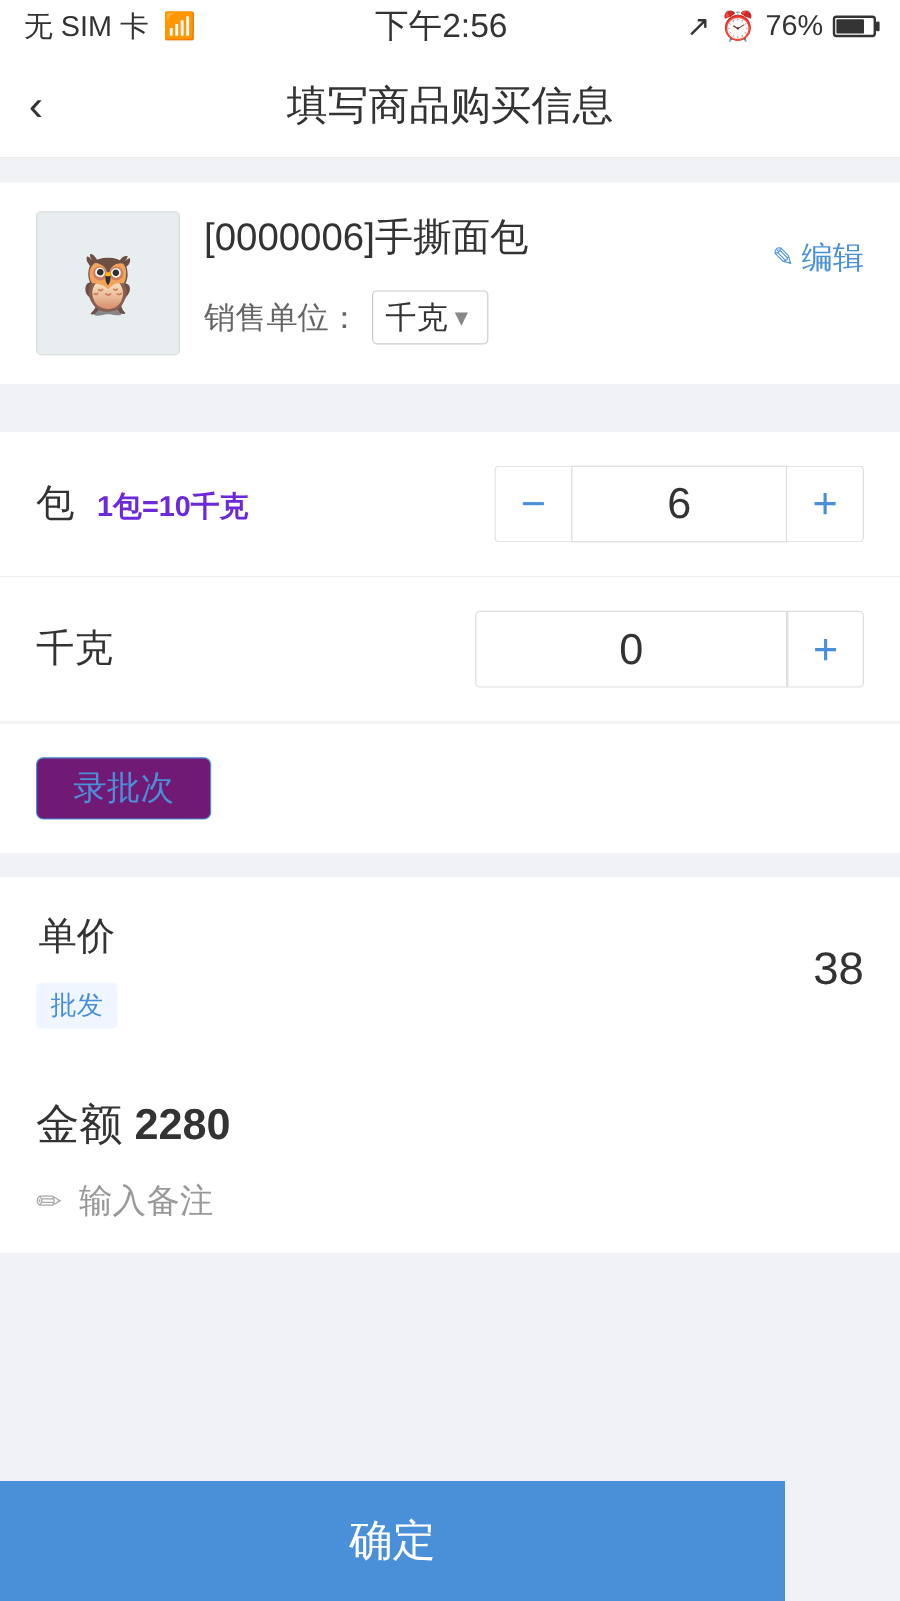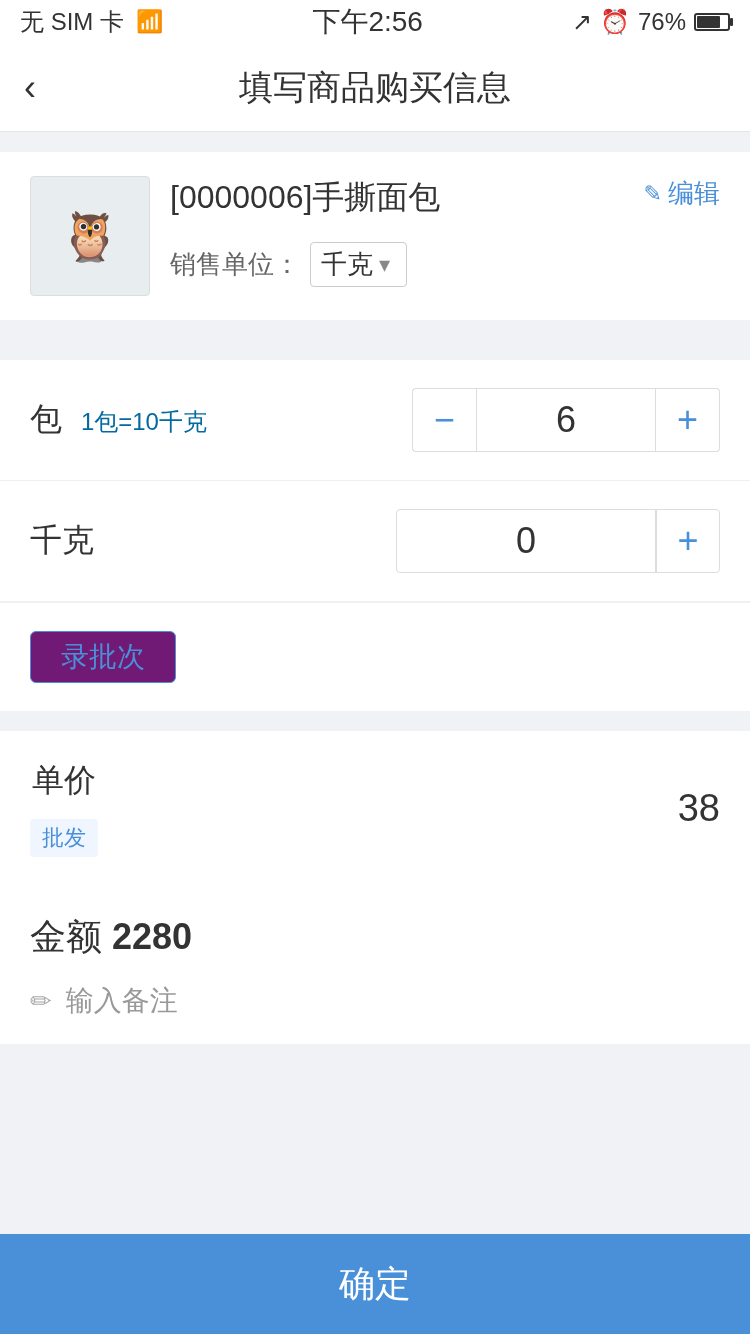--- a/index.html
+++ b/index.html
@@ -143,22 +143,23 @@
       padding: 28px 30px;
       border-bottom: 1px solid #f0f0f0;
     }
     .quantity-label {
       flex: 1;
       font-size: 32px;
       color: #333;
     }
     .quantity-hint {
       font-size: 24px;
-      color: #0369a1;
+      color: #6d28d9;
       margin-left: 10px;
+      font-weight: bold;
     }
     .quantity-controls {
       display: flex;
       align-items: center;
       gap: 0;
     }
     .qty-btn {
       width: 64px;
       height: 64px;
       background: #fff;
@@ -294,38 +295,38 @@
     .empty-space {
       height: 320px;
       background: #f0f2f5;
     }
 
     
     .confirm-btn {
       position: fixed;
       bottom: 0;
       left: 0;
-      width: 750px;
+      width: 654px;
       height: 100px;
       background: #4a90d9;
       color: #fff;
       font-size: 36px;
       font-weight: 500;
       display: flex;
       align-items: center;
       justify-content: center;
       cursor: pointer;
       border: none;
       outline: none;
     }
 
     .product-header-row {
       display: flex;
       justify-content: space-between;
-      align-items: flex-start;
+      align-items: flex-end;
       margin-bottom: 10px;
     }
   </style>
 </head>
 <body>
 
 <div class="status-bar">
   <div class="status-left">
     <span>无 SIM 卡</span>
     <span class="wifi-icon">📶</span>

